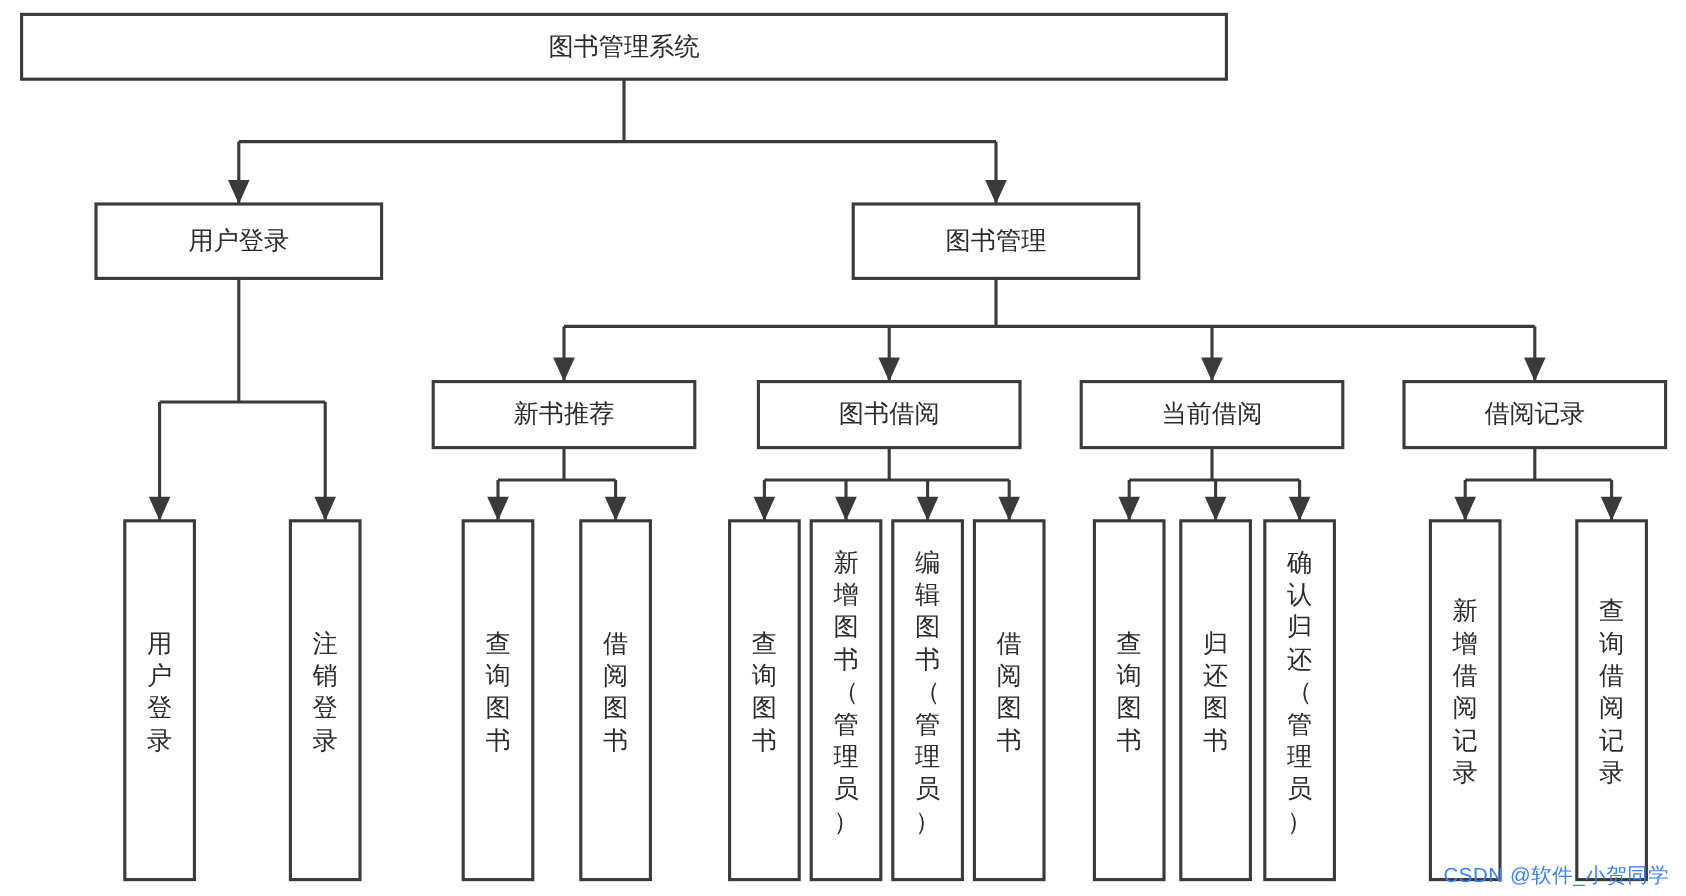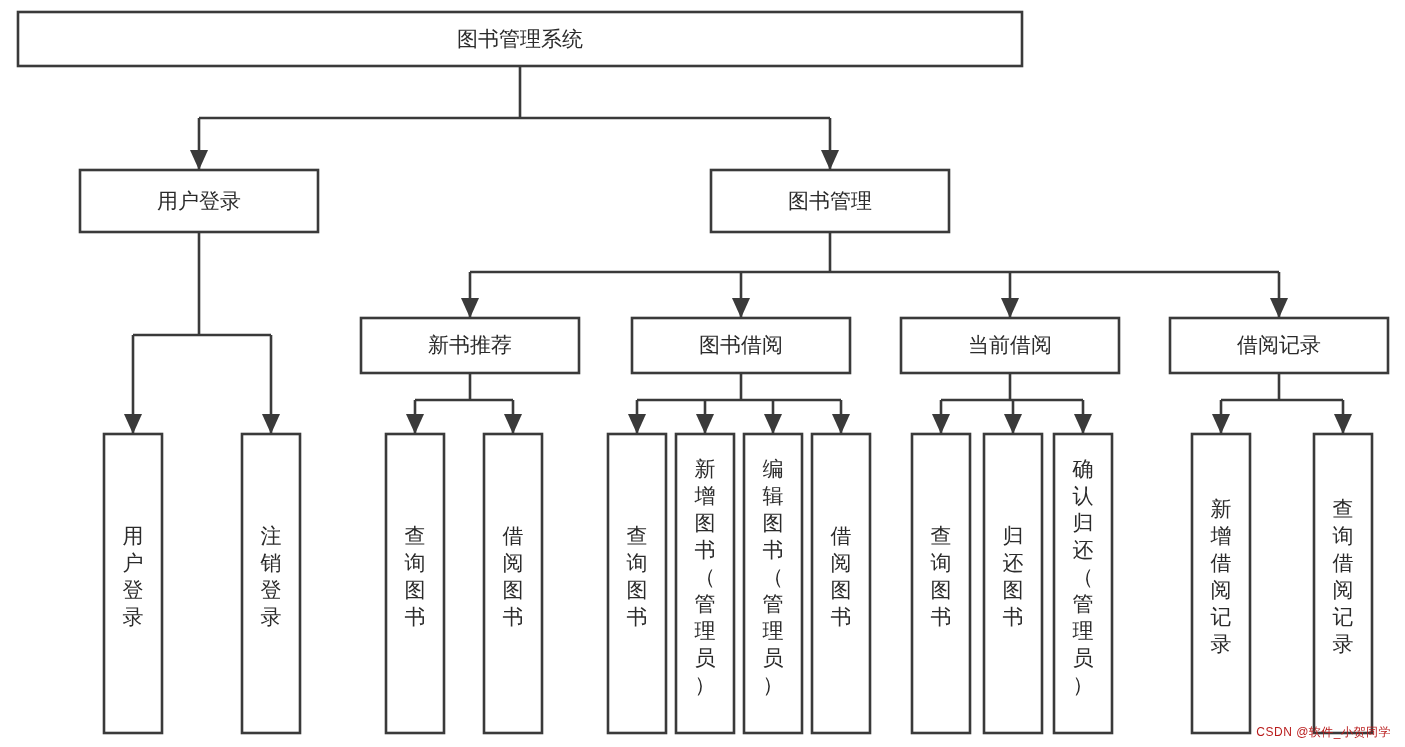--- a/index.html
+++ b/index.html
@@ -52,22 +52,22 @@
     fill: #2b2b2b;
     font-family: "Liberation Sans", "DejaVu Sans", sans-serif;
     font-size: 21px;
     text-anchor: middle;
   }
   .watermark {
     position: absolute;
     right: 8px;
     bottom: 6px;
     font-family: "Liberation Sans", "DejaVu Sans", sans-serif;
-    font-size: 12px;
-    color: #b91c1c;
+    font-size: 17px;
+    color: #3b82f6;
     letter-spacing: 0.5px;
     white-space: nowrap;
     user-select: none;
   }
 </style>
 </head>
 <body>
 
 <div id="diagram-root">
 

